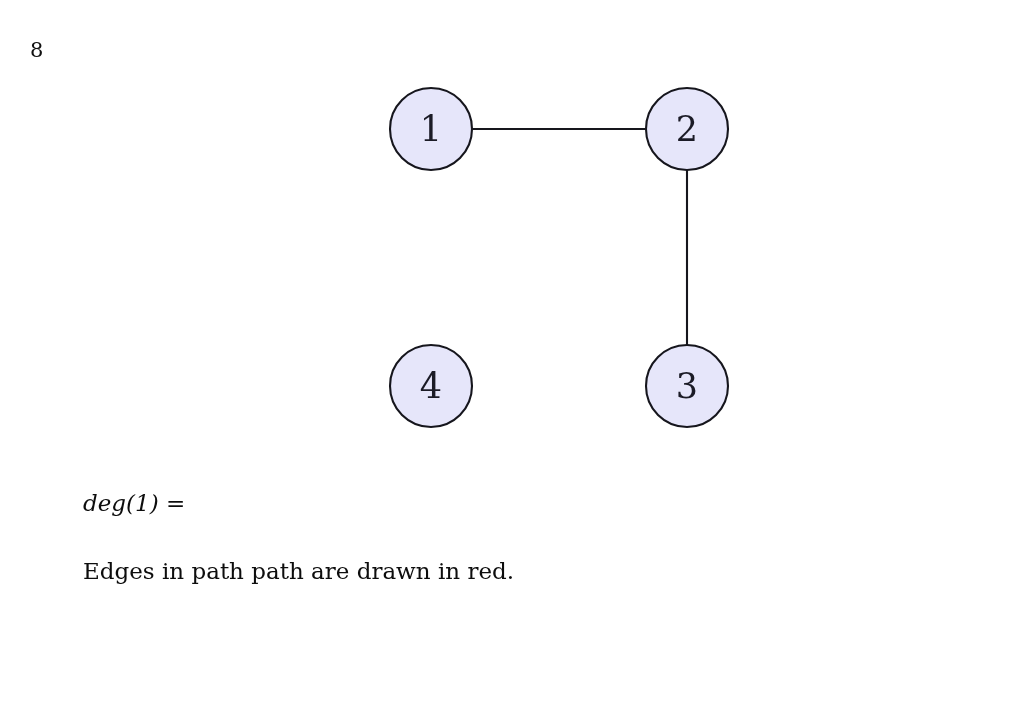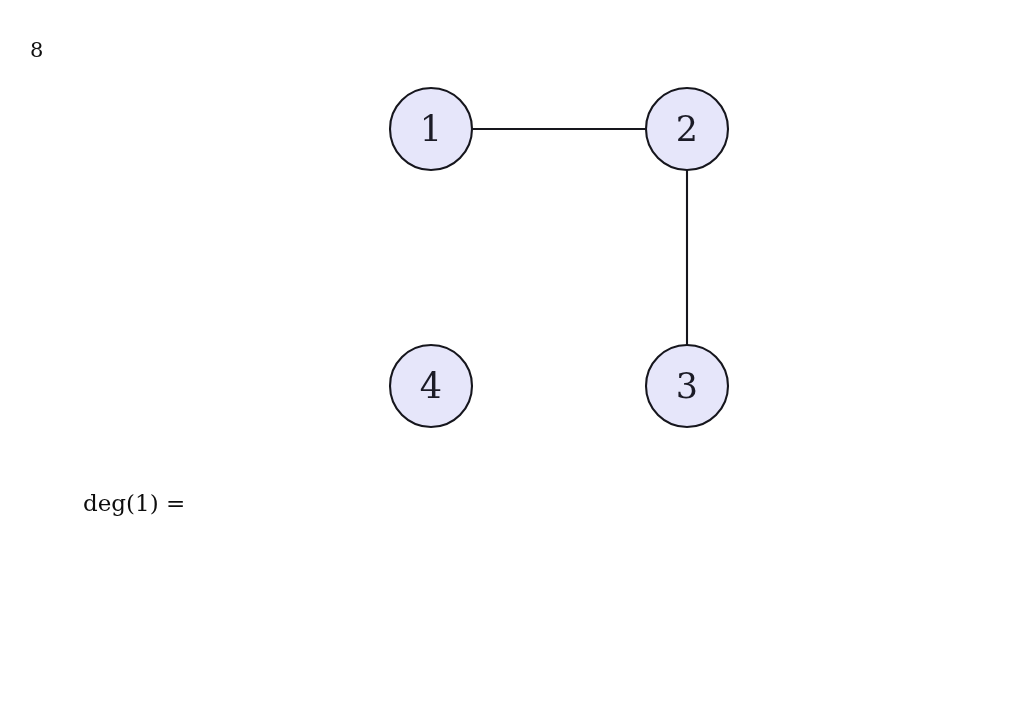--- a/index.html
+++ b/index.html
@@ -71,21 +71,21 @@
     top: 492px;
     width: 860px;
   }
   .body-line {
     font-family: "DejaVu Serif", "Liberation Serif", serif;
     font-size: 23px;
     line-height: 1;
     color: #0d0d0d;
     white-space: pre;
   }
-  #degree-expression { margin: 0 0 0 0; }
+  #degree-expression { margin: 0 0 0 0; font-style: italic; }
   #legend-note { margin: 45px 0 0 0; }
 </style>
 </head>
 <body>
 
 <div id="slide" style="background: rgb(255, 255, 255);">
 
   <div id="page-number">8</div>
 
   <div id="graph-figure">
@@ -114,15 +114,16 @@
       <g>
         <circle class="graph-node-circle" cx="431" cy="386" r="41" fill="#e6e6fa" stroke="#16161d"></circle>
         <text class="graph-node-label" x="431" y="388">4</text>
       </g>
 
     </svg>
   </div>
 
   <div id="text-block">
     <p id="degree-expression" class="body-line">deg(1) =</p>
+    <p id="legend-note" class="body-line">Edges in path path are drawn in red.</p>
   </div>
 
 </div>
 
 </body></html>

